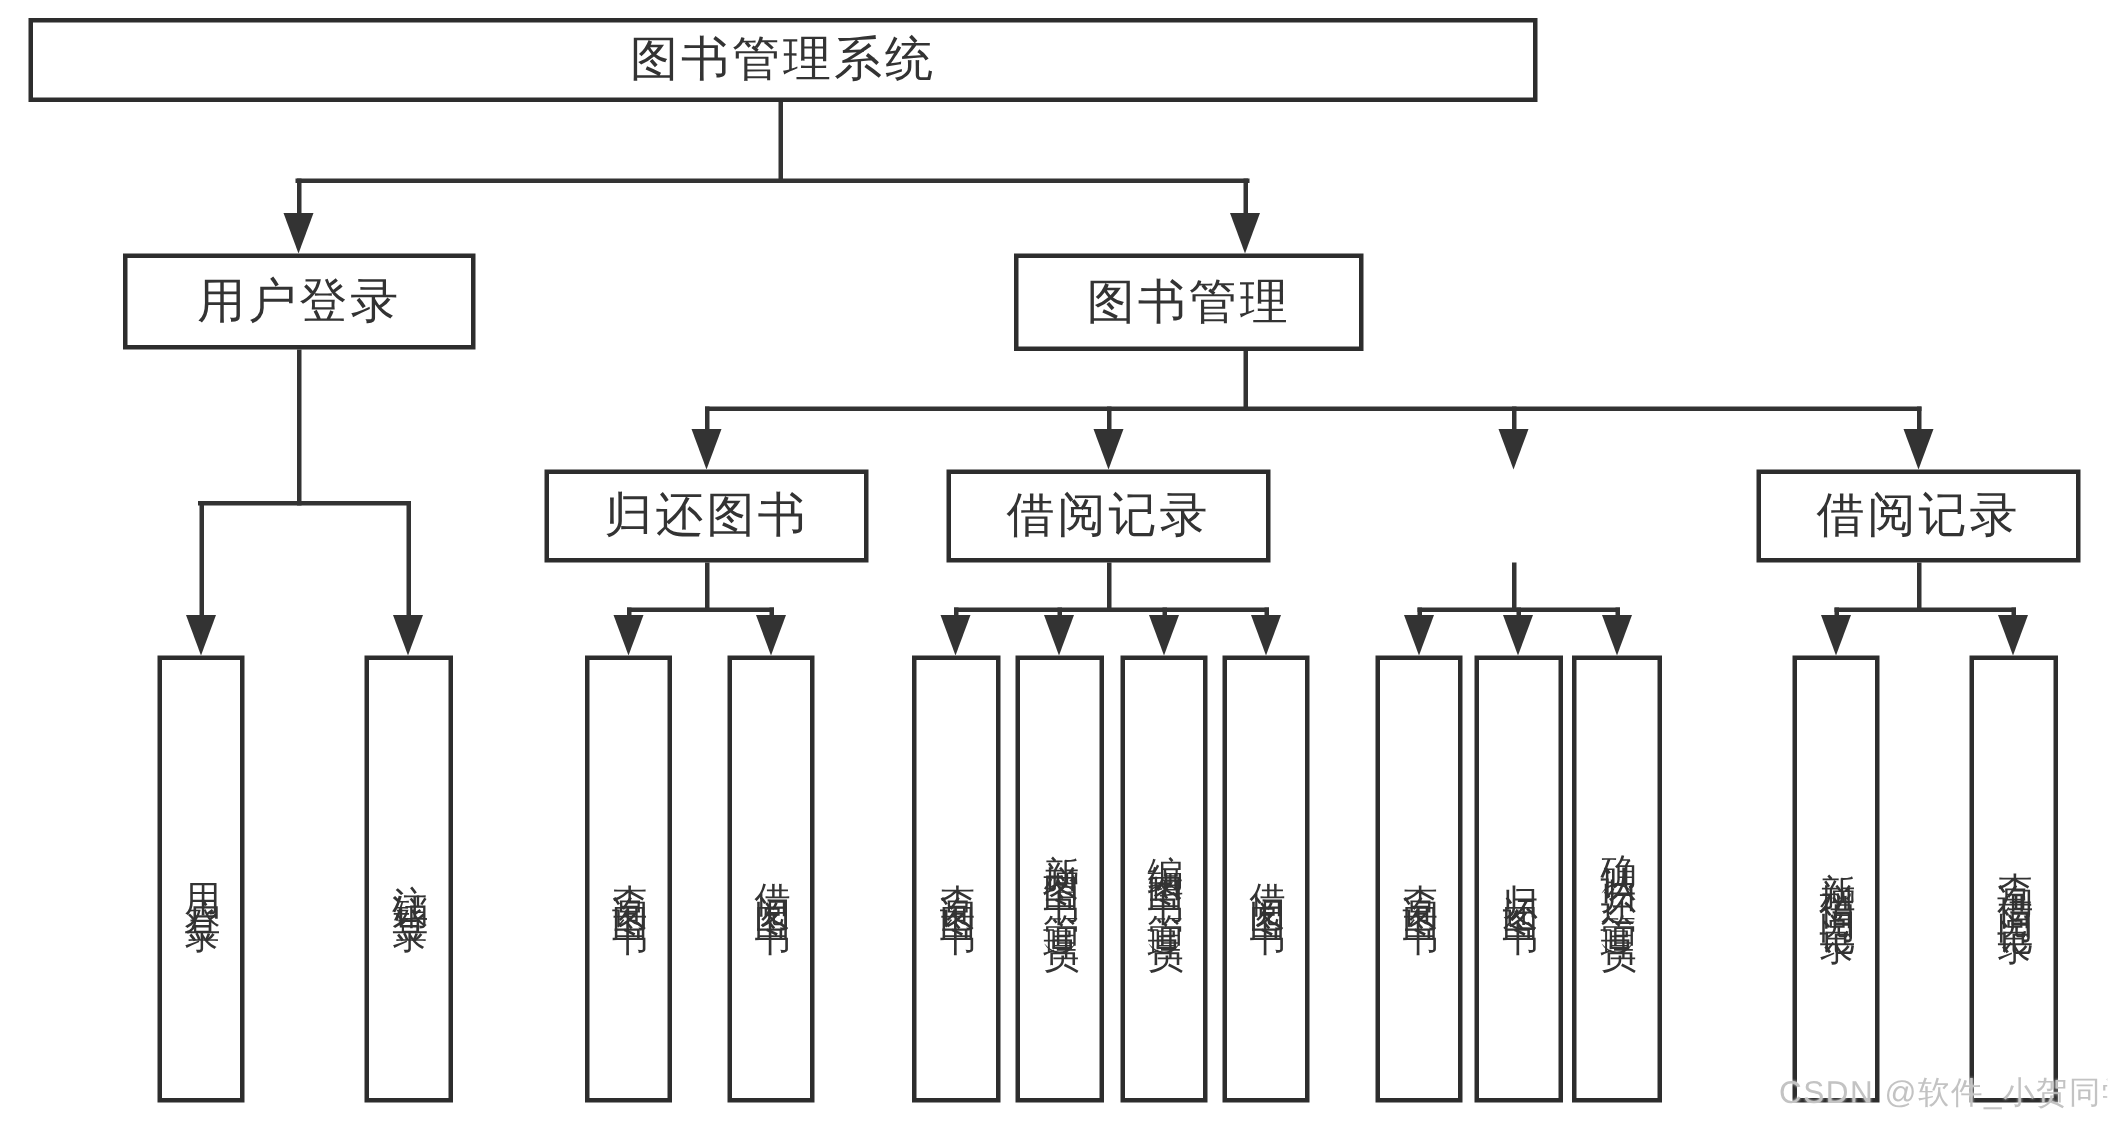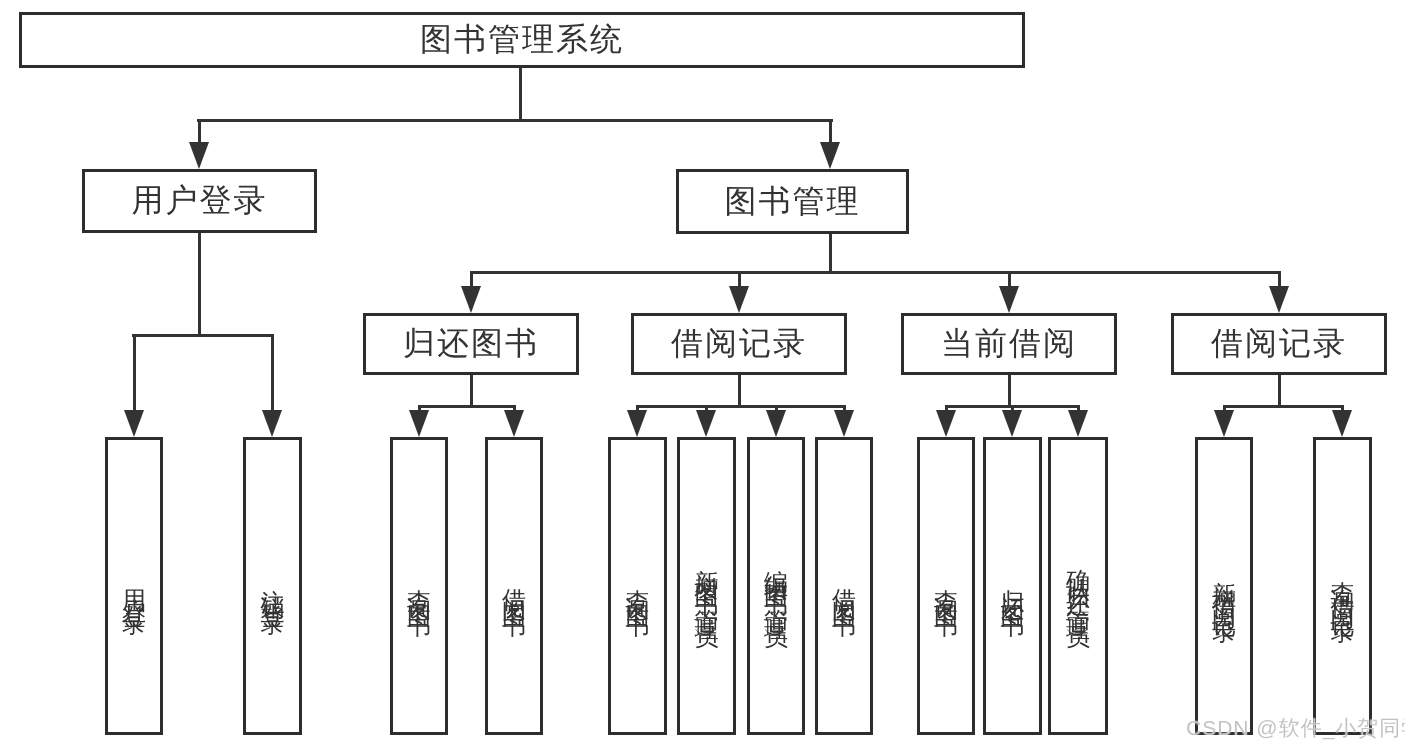--- a/index.html
+++ b/index.html
@@ -71,21 +71,20 @@
   <div class="arrow" style="left:461px;top:286px;"></div>
   <div class="vline" style="left:738px;top:271px;height:18px;"></div>
   <div class="arrow" style="left:729px;top:286px;"></div>
   <div class="vline" style="left:1008px;top:271px;height:18px;"></div>
   <div class="arrow" style="left:999px;top:286px;"></div>
   <div class="vline" style="left:1278px;top:271px;height:18px;"></div>
   <div class="arrow" style="left:1269px;top:286px;"></div>
 
   <div class="hbox" style="left:363px;top:313px;width:216px;height:62px;">归还图书</div>
   <div class="hbox" style="left:631px;top:313px;width:216px;height:62px;">借阅记录</div>
-  <div class="hbox" style="left:901px;top:313px;width:216px;height:62px;">当前借阅</div>
   <div class="hbox" style="left:1171px;top:313px;width:216px;height:62px;">借阅记录</div>
 
   <div class="vline" style="left:470px;top:375px;height:33px;"></div>
   <div class="hline" style="left:418px;top:405px;width:98px;"></div>
   <div class="vline" style="left:418px;top:405px;height:8px;"></div>
   <div class="arrow" style="left:409px;top:410px;"></div>
   <div class="vline" style="left:513px;top:405px;height:8px;"></div>
   <div class="arrow" style="left:504px;top:410px;"></div>
 
   <div class="vline" style="left:738px;top:375px;height:33px;"></div>

